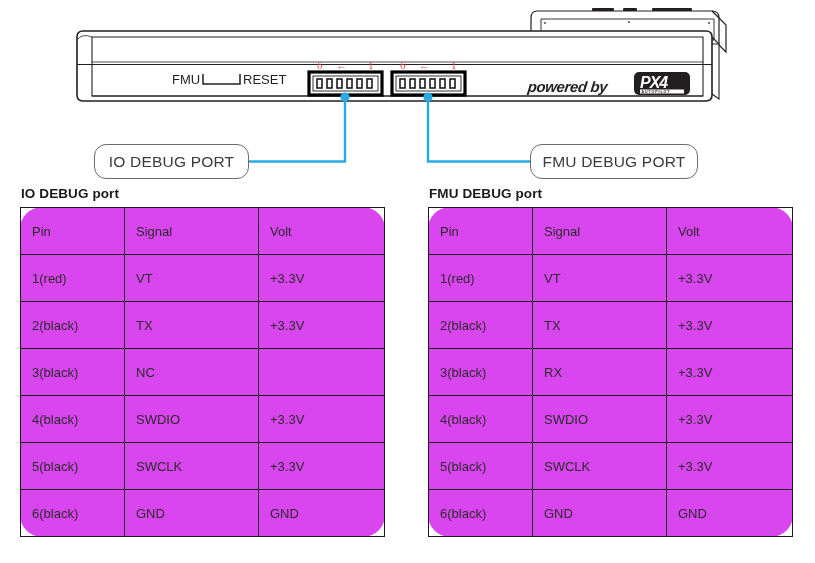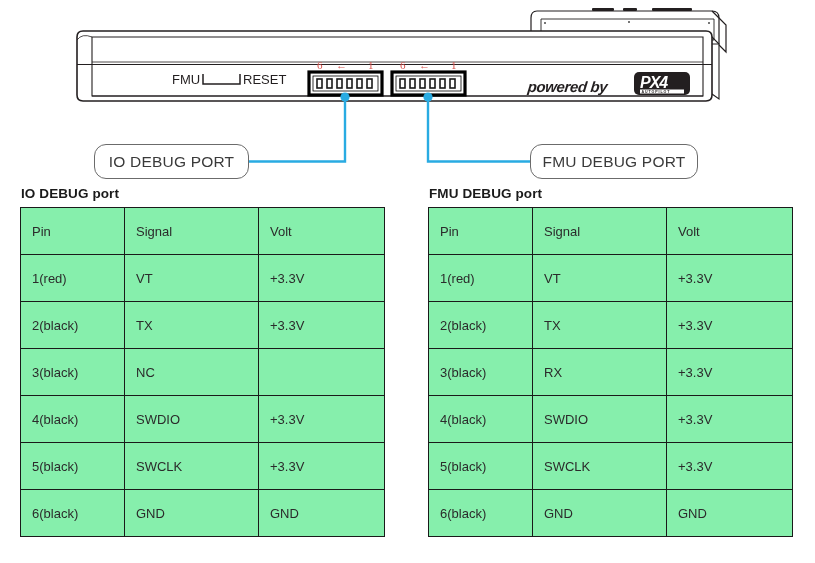--- a/index.html
+++ b/index.html
@@ -70,21 +70,22 @@
     font-weight: bold;
     color: #1a1a1a;
     margin: 0 0 6px 1px;
     letter-spacing: 0.1px;
   }
 
   table.pin-table {
     border-collapse: collapse;
     table-layout: fixed;
     width: 364px;
-    background: #86efac;
+    background: #d946ef;
+    border-radius: 22px;
   }
   table.pin-table td,
   table.pin-table th {
     border: 1.6px solid #1a1a1a;
     font-size: 13px;
     font-weight: normal;
     color: #2b2b2b;
     text-align: left;
     vertical-align: middle;
     padding: 0 0 0 11px;

